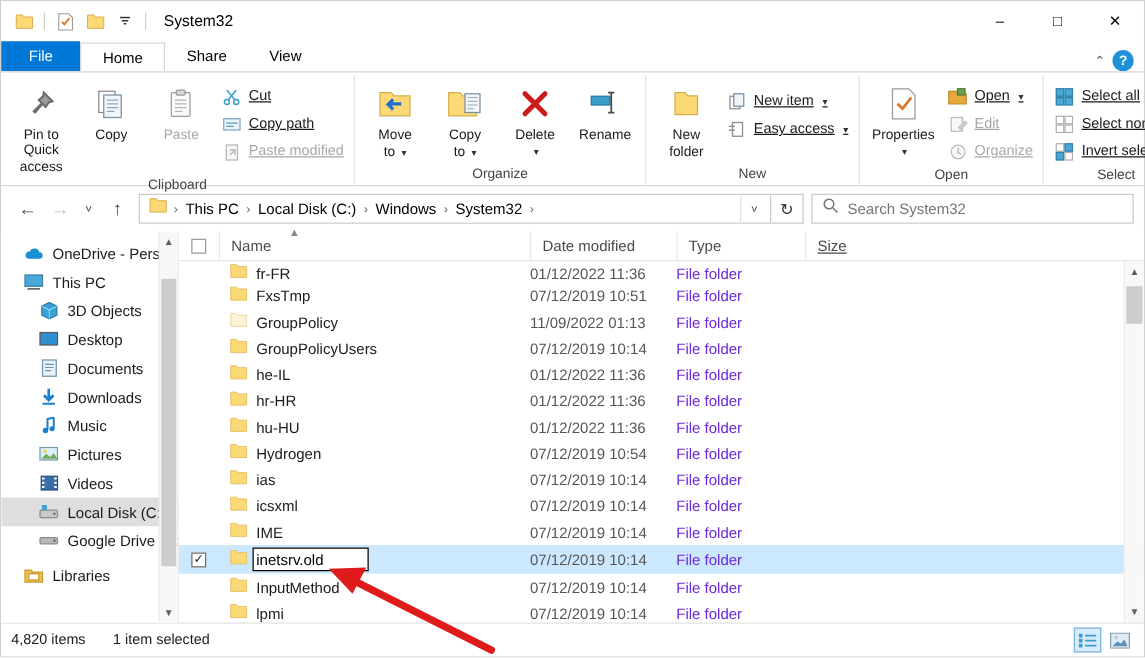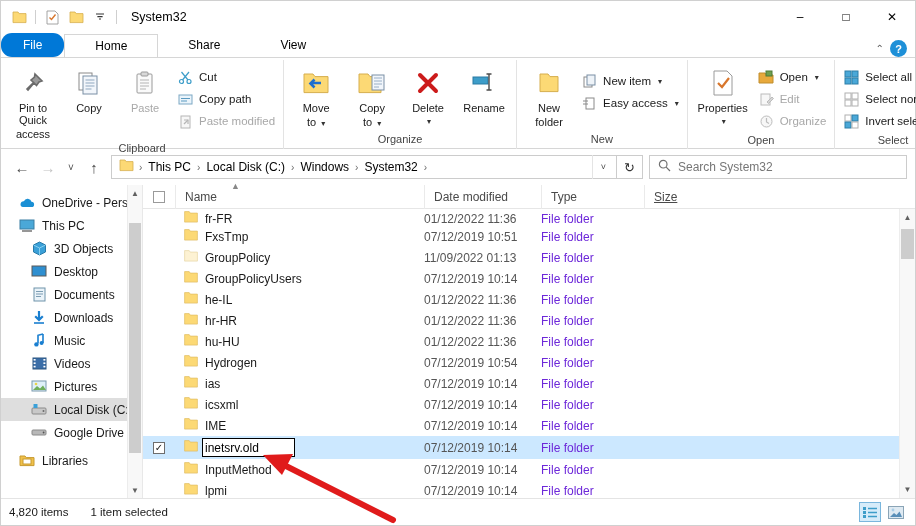--- a/index.html
+++ b/index.html
@@ -42,29 +42,28 @@
   }
 
   
   .tabbar {
     height: 24px; min-height: 24px;
     display: flex; align-items: flex-end;
     background: #ffffff;
     position: relative;
   }
   .tab {
-    height: 24px; padding: 0 30px;
+    height: 24px; padding: 0 17px;
     display: flex; align-items: center;
     font-size: 12px; color: #000;
     background: #ffffff;
   }
   .tab.file {
     background: #0078d7; color: #ffffff;
     padding: 0 22px;
-    border-radius: 11px;
   }
   .tab.active {
     background: #ffffff;
     border: 1px solid #d6d6d6;
     border-bottom: 1px solid #ffffff;
     position: relative; top: 1px;
   }
   .tabbar-right {
     margin-left: auto; display: flex; align-items: center;
     gap: 6px; padding-right: 8px;
@@ -103,21 +102,21 @@
     width: 56px; display: flex; flex-direction: column;
     align-items: center; font-size: 11px; color: #1a1a1a;
     line-height: 12px; text-align: center; padding-top: 2px;
   }
   .big-btn .glyph { height: 34px; display: flex; align-items: center; justify-content: center; }
   .big-btn .lbl { margin-top: 2px; }
   .col-small { display: flex; flex-direction: column; justify-content: center; padding-top: 2px; }
   .small-btn {
     display: flex; align-items: center; gap: 5px;
     height: 22px; font-size: 11.5px; color: #1a1a1a;
-    padding: 0 4px; white-space: nowrap;
+    padding: 0 4px; white-space: nowrap; text-decoration: underline;
   }
   .small-btn.dis { color: #a8a8a8; }
   .small-btn .ig { width: 17px; height: 17px; display: flex; align-items: center; justify-content: center; }
   .caret { font-size: 8px; color: #333; margin-left: 2px; }
 
   
   .addrrow {
     height: 36px; min-height: 36px;
     display: flex; align-items: center;
     padding: 0 8px; gap: 0px;
@@ -687,44 +686,44 @@
                 <path d="M10 1l-5 1.3v8.2" stroke="#1a7fd0" stroke-width="1.6" fill="none"></path>
                 <circle cx="3.4" cy="11.4" r="2.2" fill="#1a7fd0"></circle>
                 <circle cx="8.6" cy="10" r="2" fill="#1a7fd0"></circle>
               </svg>
           </span>
           <span>Music</span>
         </div>
 
         <div class="navitem indent">
           <span class="ni">
+            <svg width="16" height="13" viewBox="0 0 16 13">
+                <rect x="1" y="1" width="14" height="10" fill="#dff0f8" stroke="#7a9aae"></rect>
+                <path d="M2 10l4-4 3 2.5 3-3 3 4.5z" fill="#6fae5a"></path>
+                <circle cx="5" cy="4" r="1.3" fill="#e8d24a"></circle>
+              </svg>
+          </span>
+          <span>Pictures</span>
+        </div>
+
+        <div class="navitem indent">
+          <span class="ni">
             <svg width="15" height="14" viewBox="0 0 15 14">
                 <rect x="1" y="1" width="13" height="11" fill="#3b6ea8" stroke="#2b5480"></rect>
                 <g fill="#fff">
                   <rect x="1.6" y="2" width="2" height="1.6"></rect>
                   <rect x="1.6" y="5.4" width="2" height="1.6"></rect>
                   <rect x="1.6" y="8.8" width="2" height="1.6"></rect>
                   <rect x="11.4" y="2" width="2" height="1.6"></rect>
                   <rect x="11.4" y="5.4" width="2" height="1.6"></rect>
                   <rect x="11.4" y="8.8" width="2" height="1.6"></rect>
                 </g>
               </svg>
           </span>
           <span>Videos</span>
-        </div>
-
-        <div class="navitem indent">
-          <span class="ni">
-            <svg width="16" height="13" viewBox="0 0 16 13">
-                <rect x="1" y="1" width="14" height="10" fill="#dff0f8" stroke="#7a9aae"></rect>
-                <path d="M2 10l4-4 3 2.5 3-3 3 4.5z" fill="#6fae5a"></path>
-                <circle cx="5" cy="4" r="1.3" fill="#e8d24a"></circle>
-              </svg>
-          </span>
-          <span>Pictures</span>
         </div>
 
         <div class="navitem indent sel">
           <span class="ni">
             <svg width="16" height="13" viewBox="0 0 16 13">
                 <rect x="1" y="5" width="14" height="6" rx="1" fill="#c8c8c8" stroke="#8a8a8a"></rect>
                 <rect x="2.5" y="1" width="4" height="4" fill="#3aa0d8"></rect>
                 <circle cx="12.5" cy="8" r="1" fill="#6a6a6a"></circle>
               </svg>
           </span>

